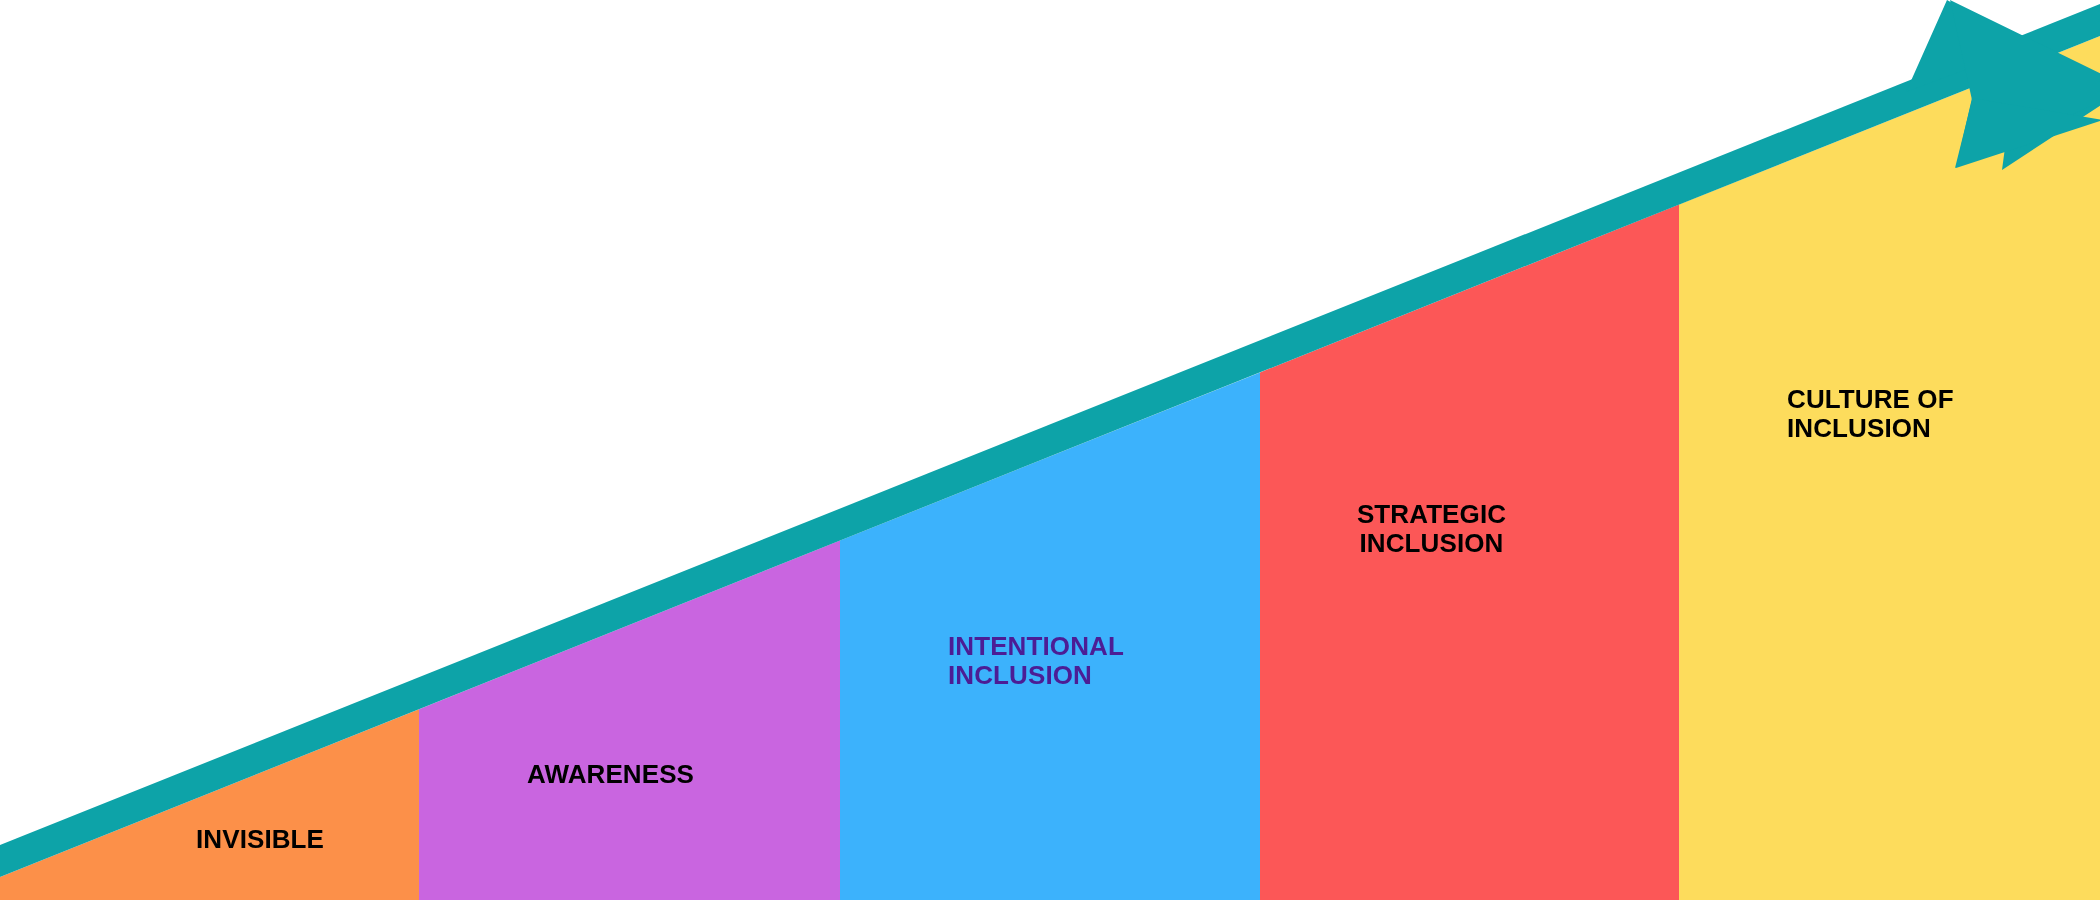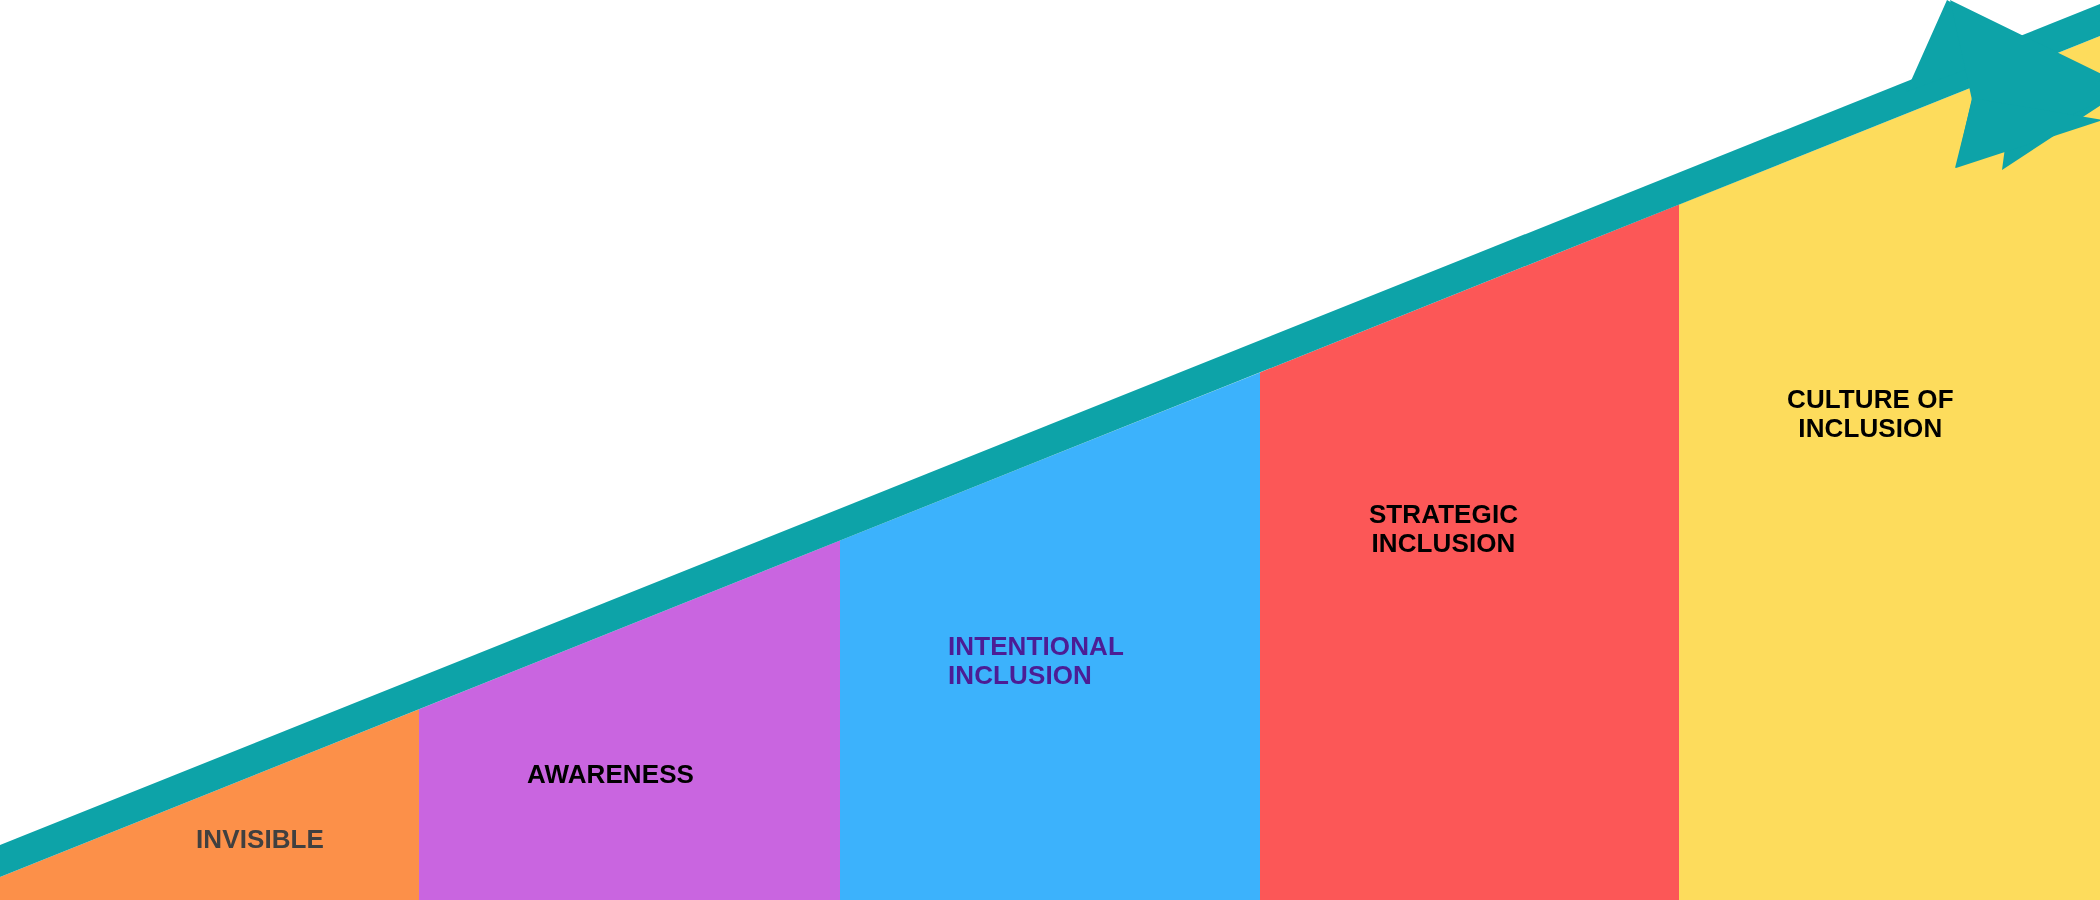--- a/index.html
+++ b/index.html
@@ -49,26 +49,25 @@
   #label-intentional {
     left: 948px;
     top: 632px;
     text-align: left;
   }
   #label-strategic {
     left: 1260px;
     top: 500px;
     width: 343px;
     text-align: center;
-    padding-left: 12px;
   }
   #label-culture {
     left: 1787px;
     top: 385px;
-    text-align: center;
+    text-align: left;
   }
 </style>
 </head>
 <body style="background: rgb(255, 255, 255);">
 
 <div id="stage">
 
   <svg class="ramp-svg" viewBox="0 0 2100 900" preserveAspectRatio="none">
 
     <polygon points="0,877.0 419,709.2 419,900 0,900" fill="#FC9049"></polygon>
@@ -81,21 +80,21 @@
 
     <polygon points="1679,204.6 2100,36.0 2100,900 1679,900" fill="#FDDC5C"></polygon>
 
     <polygon points="0,845 1990,48 2100,4 2100,36 0,877" fill="#0DA3A8"></polygon>
 
     <polygon points="1947,0 2115,96 2002,170 2018,50 1906,92" fill="#0DA3A8"></polygon>
     <polygon points="1950,0 2130,88 1955,168 1972,100" fill="#0DA3A8"></polygon>
     <polygon points="1972,98 2103,120 1956,168" fill="#0DA3A8"></polygon>
   </svg>
 
-  <div class="seg-label" id="label-invisible" style="color: #404040;">INVISIBLE</div>
+  <div class="seg-label" id="label-invisible" style="color: #000000;">INVISIBLE</div>
 
   <div class="seg-label" id="label-awareness" style="color: rgb(0, 0, 0);">AWARENESS</div>
 
   <div class="seg-label" id="label-intentional" style="color: #4c1d95;">INTENTIONAL
 INCLUSION</div>
 
   <div class="seg-label" id="label-strategic" style="color: rgb(0, 0, 0);">STRATEGIC
 INCLUSION</div>
 
   <div class="seg-label" id="label-culture" style="color: rgb(0, 0, 0);">CULTURE OF

